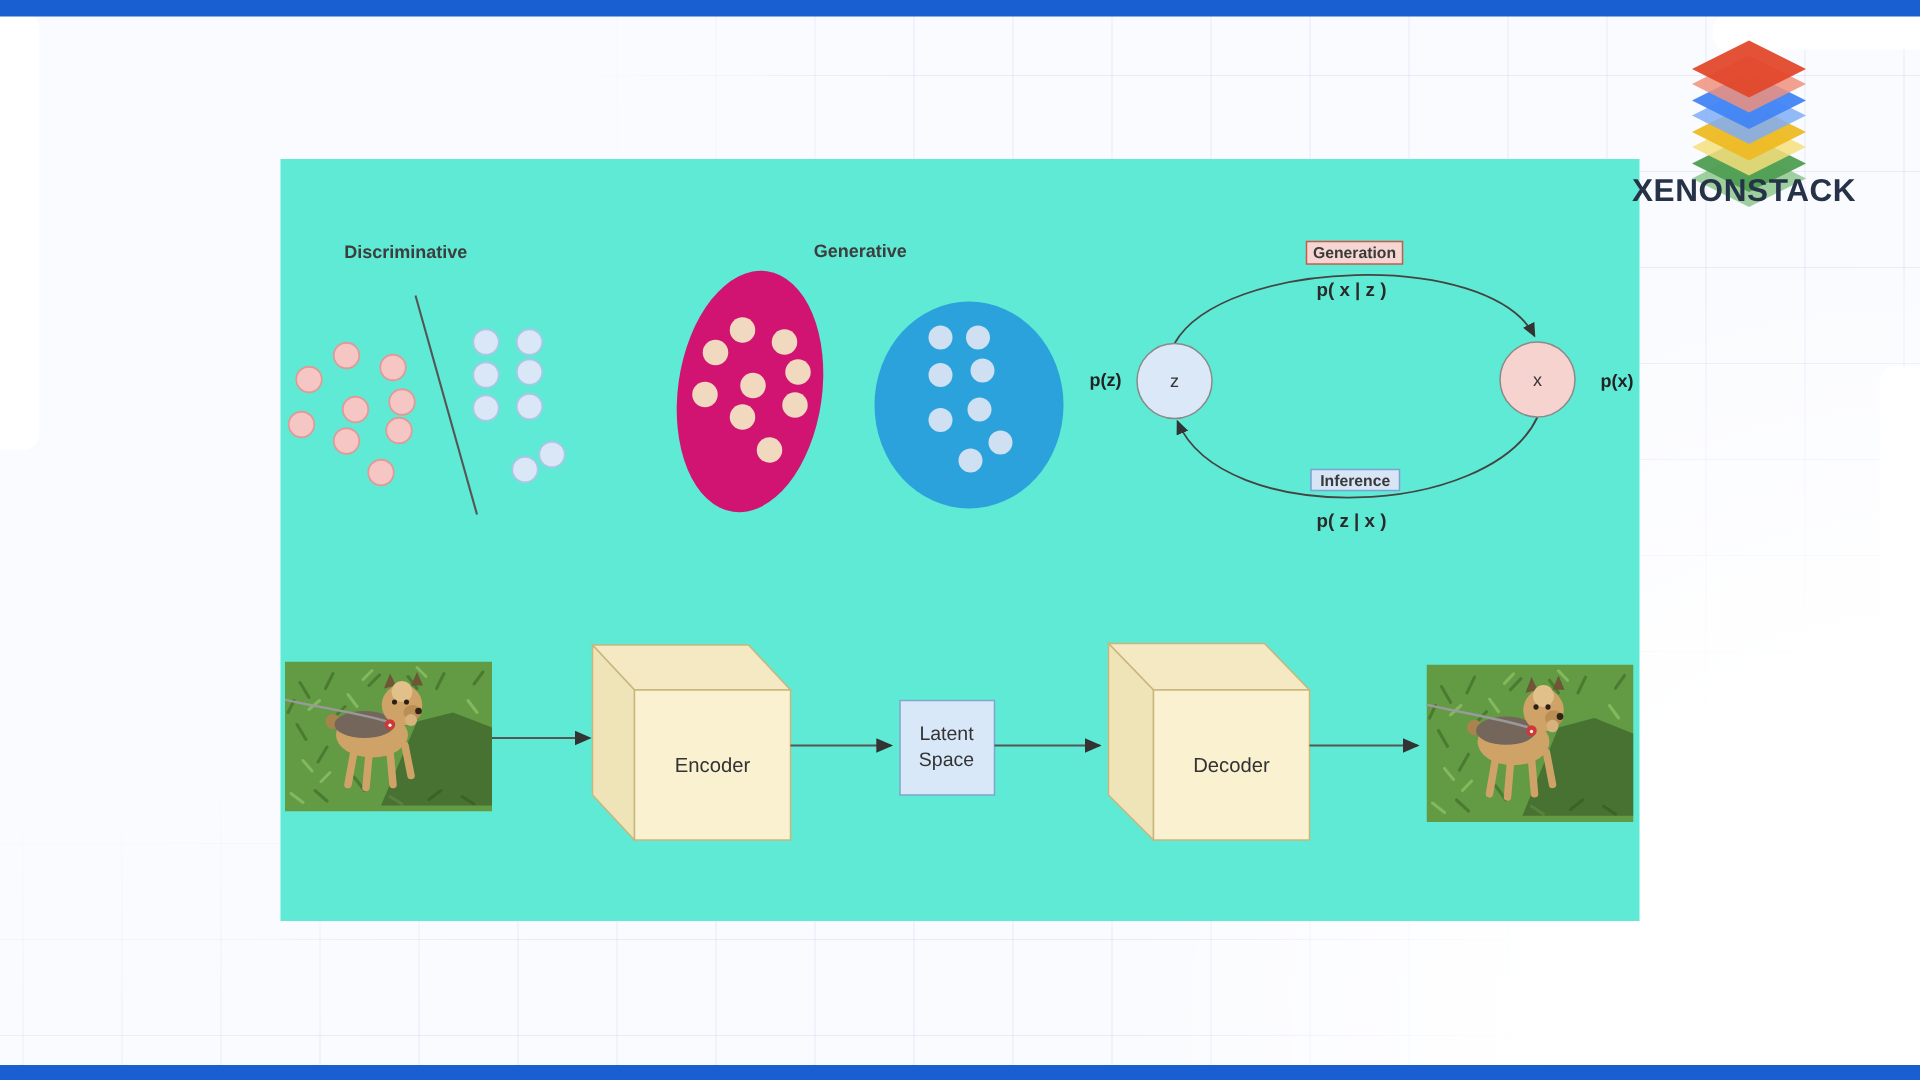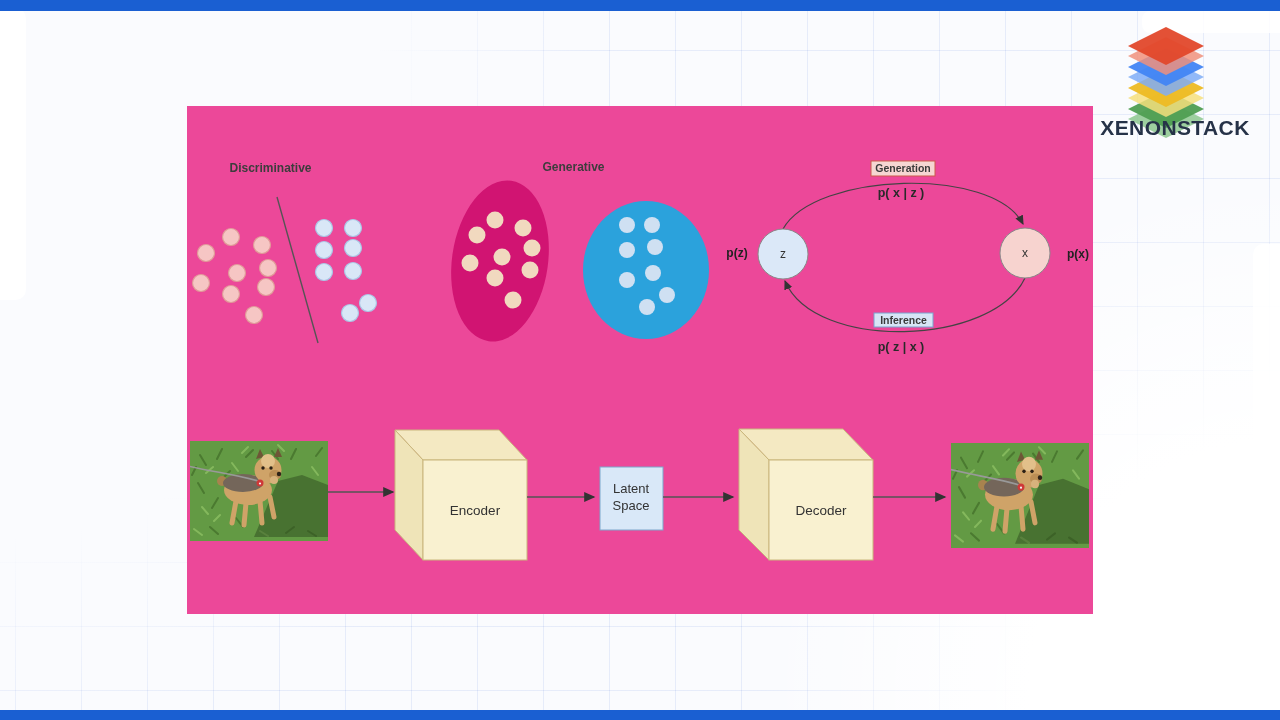--- a/index.html
+++ b/index.html
@@ -17,25 +17,25 @@
     background:radial-gradient(circle at 0% 20%, #fafbfe 0 390px, rgba(250,251,254,0) 600px);}
   .fade-br{position:absolute;inset:0;pointer-events:none;
     background:radial-gradient(circle at 100% 96%, #ffffff 0 250px, rgba(255,255,255,0) 520px);}
   .bar{position:absolute;left:0;width:1280px;background:#1A5FD2;}
   .bar.top{top:0;height:11px;}
   .bar.bottom{bottom:0;height:10px;}
   .strip{position:absolute;background:rgba(255,255,255,0.85);}
   .strip-left{left:-10px;top:8px;width:36px;height:292px;border-radius:10px;}
   .strip-right{right:-10px;top:244px;width:37px;height:454px;border-radius:10px;}
   .strip-topright{right:-8px;top:11px;width:146px;height:22px;border-radius:8px;}
-  .panel{position:absolute;left:187px;top:106px;width:906px;height:508px;background:#ec4899;}
+  .panel{position:absolute;left:187px;top:106px;width:906px;height:508px;background:#5eead4;}
   .panel svg{display:block;}
   .logo{position:absolute;left:1090px;top:24px;width:170px;height:120px;}
   .logo-text{
-    position:absolute;left:1088px;top:116px;width:174px;text-align:center;
+    position:absolute;left:1088px;top:116px;width:174px;text-align:left;
     font-size:21px;font-weight:700;letter-spacing:0.4px;color:#263248;
   }
   text{font-family:"Liberation Sans", sans-serif;}
 </style>
 </head>
 <body>
 
 <div class="fade-tl"></div>
 <div class="fade-br"></div>
 <div class="strip strip-left"></div>

